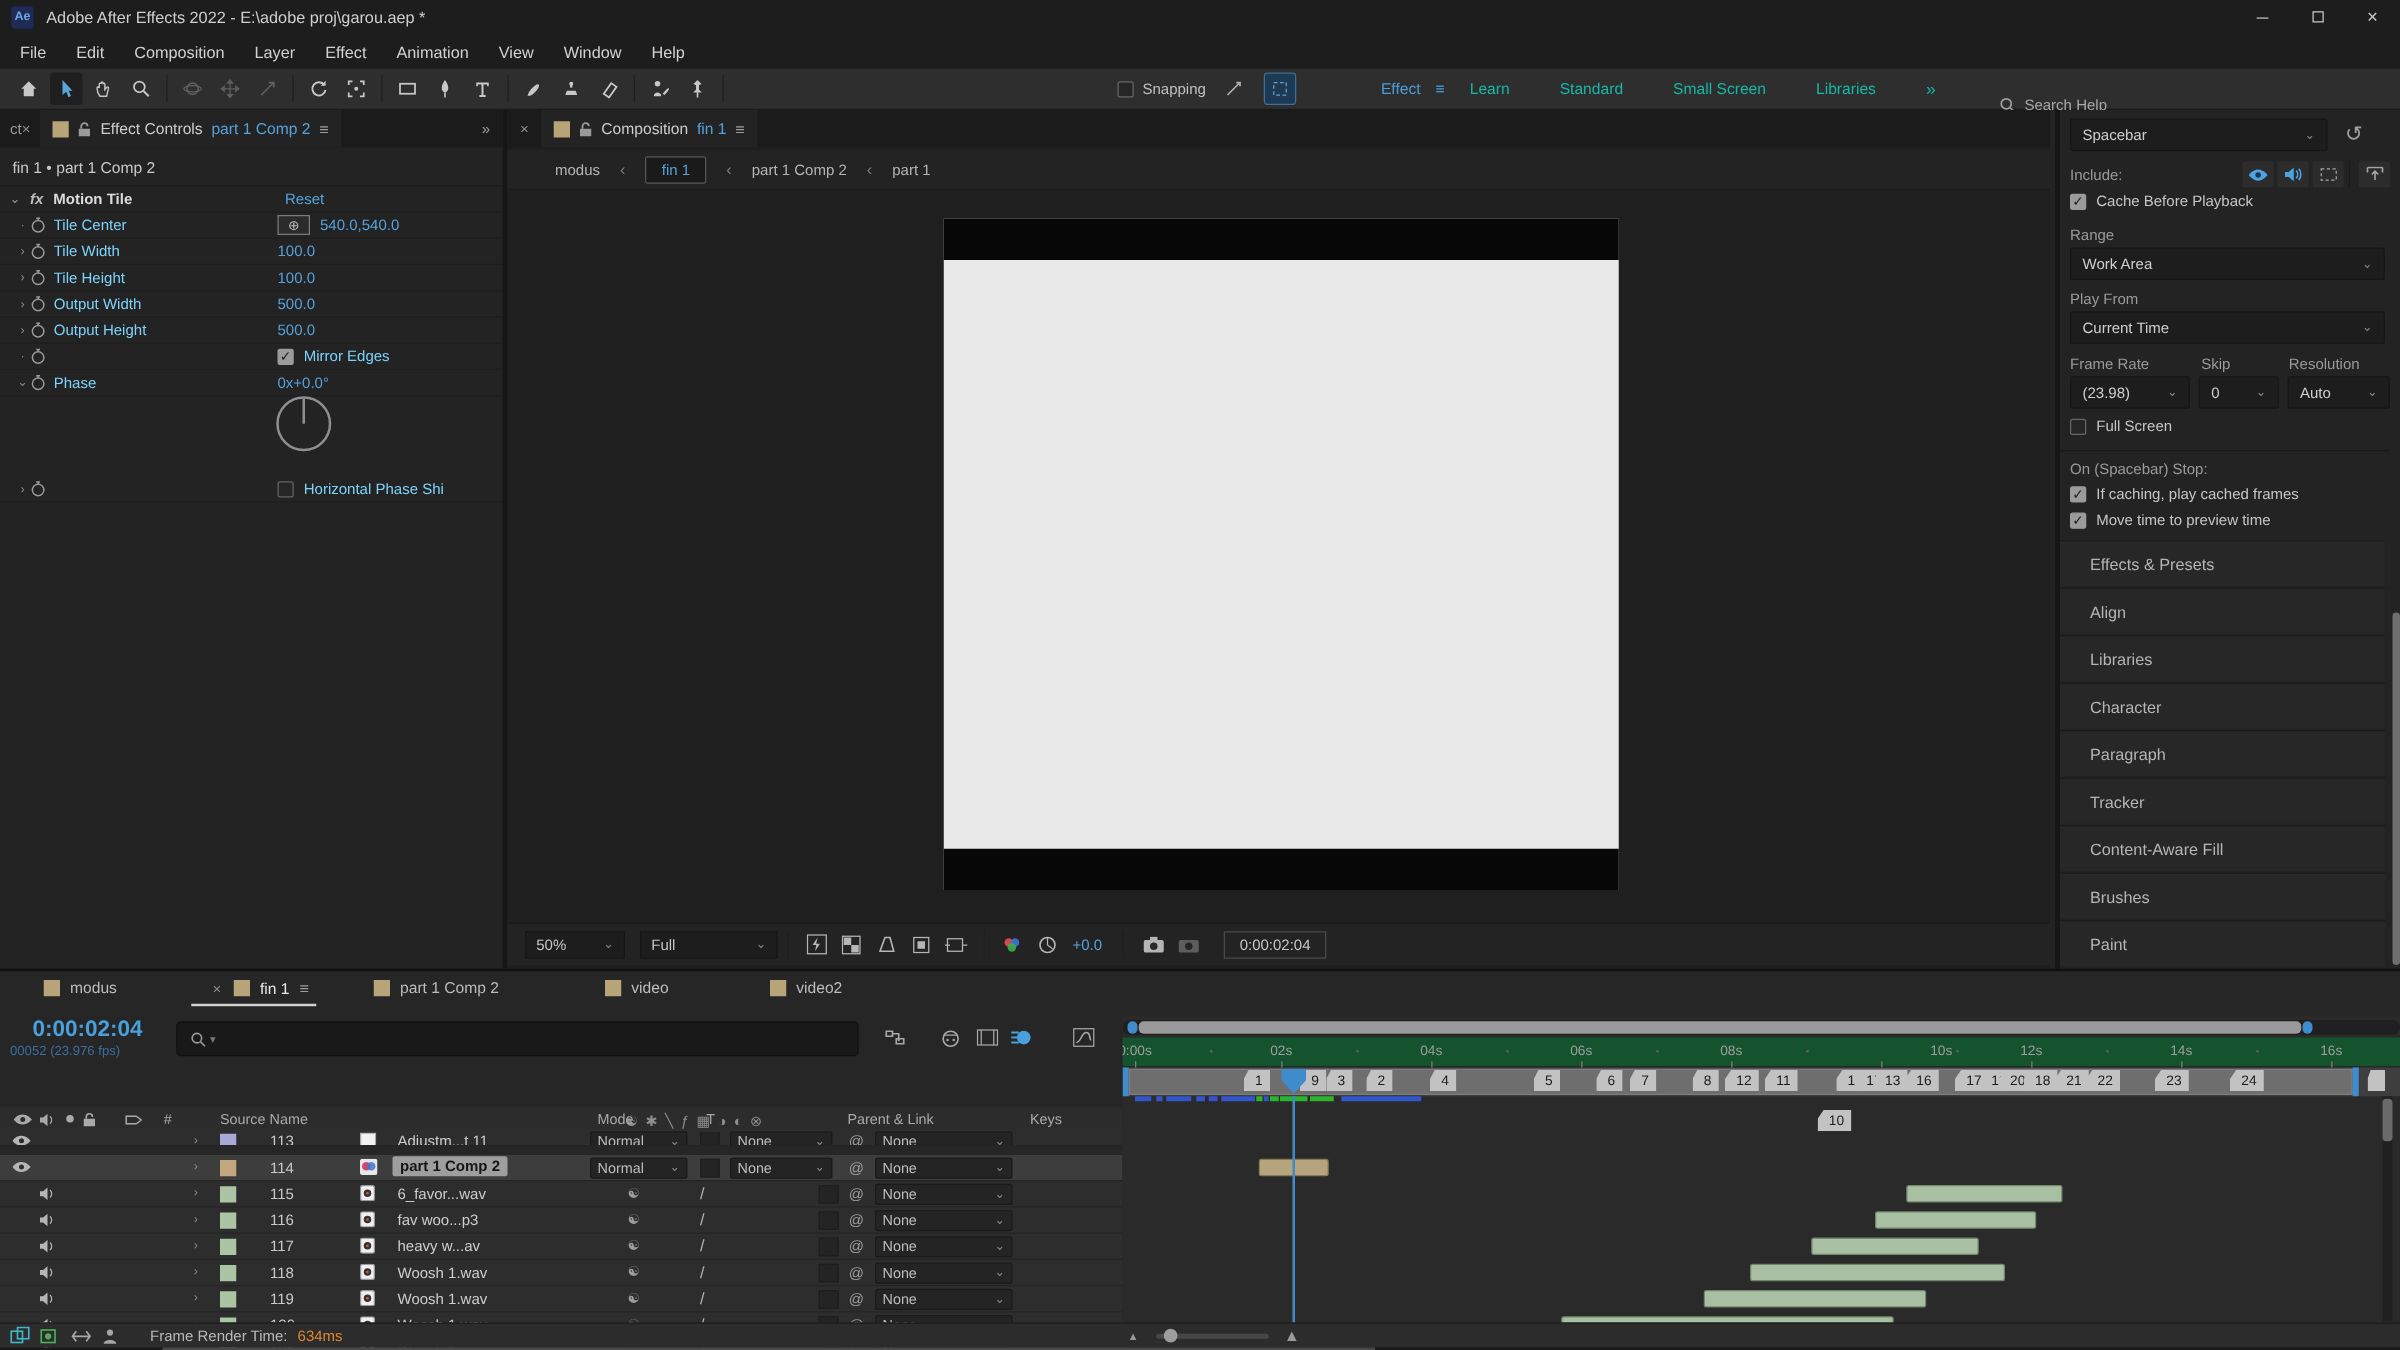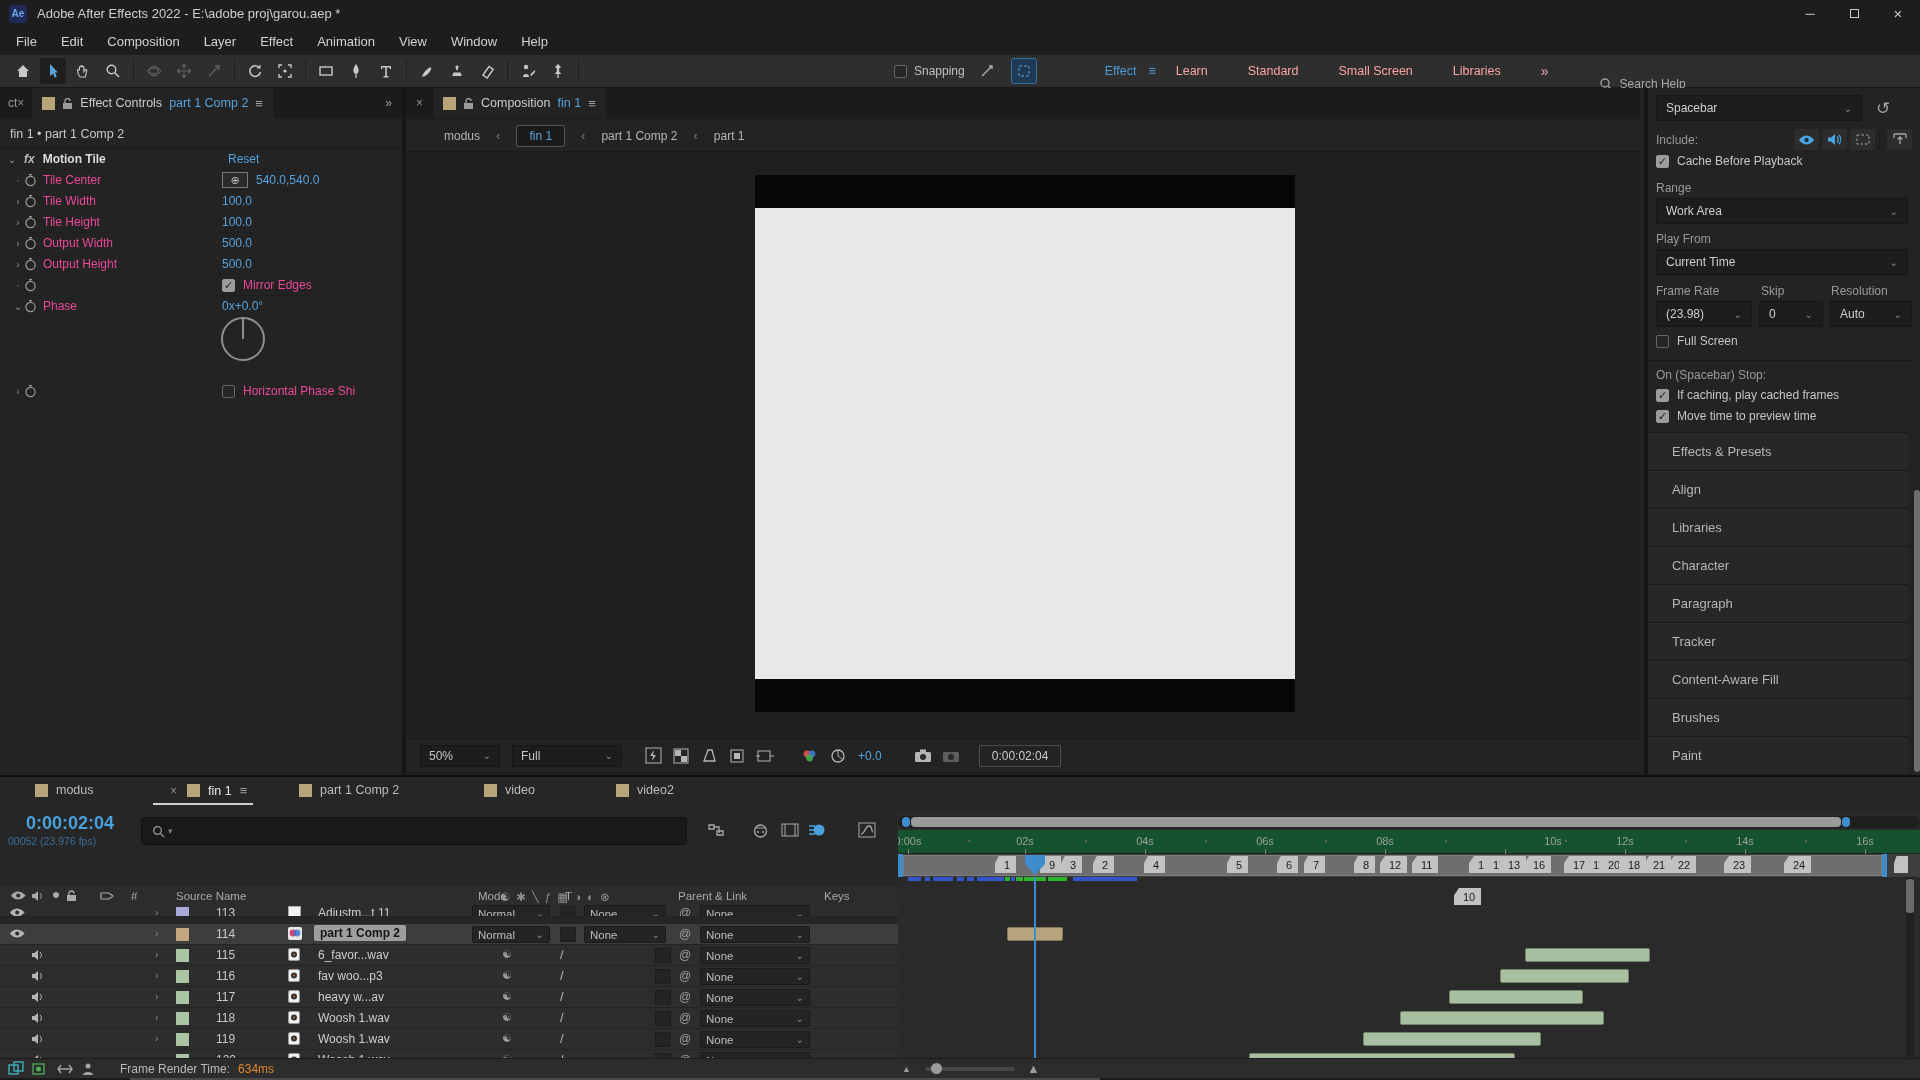--- a/index.html
+++ b/index.html
@@ -1,42 +1,42 @@
 <!DOCTYPE html>
 <html><head>
 <meta charset="utf-8">
 <style>
   html,body{margin:0;padding:0;background:#111;}
   *{box-sizing:border-box;font-family:"Liberation Sans","DejaVu Sans",sans-serif;}
   #app{position:relative;width:1920px;height:1080px;background:#232323;overflow:hidden;font-size:12px;color:#c6c6c6;}
   .abs{position:absolute;}
   .row{display:flex;align-items:center;}
   .blue{color:#56a2dc;}
-  .dim{color:#ec4899;}
+  .dim{color:#7dd3fc;}
   svg{display:block;}
 
   
   #titlebar{left:0;top:0;width:1920px;height:27px;background:#1d1d1d;display:flex;align-items:center;}
   #ae-logo{width:18px;height:18px;margin:0 10px 0 9px;background:#1f2a56;border-radius:3px;color:#6ea8e8;font-size:10px;font-weight:bold;display:flex;align-items:center;justify-content:center;}
   #win-title{font-size:13px;color:#cfcfcf;}
   .winbtn{width:44px;height:27px;display:flex;align-items:center;justify-content:center;color:#c9c9c9;font-size:13px;}
   #btn-max span{width:9px;height:9px;border:1px solid #c9c9c9;display:block;}
 
   
   #menubar{left:0;top:27px;width:1920px;height:28px;background:#1d1d1d;display:flex;align-items:center;padding-left:4px;}
   .menu-item{padding:0 12px;font-size:13px;color:#d2d2d2;height:28px;display:flex;align-items:center;}
 
   
   #toolbar{left:0;top:55px;width:1920px;height:33px;background:#2e2e2e;border-bottom:1px solid #1a1a1a;display:flex;align-items:center;}
   .tool{width:26px;height:26px;display:flex;align-items:center;justify-content:center;margin:0 2px;border-radius:3px;}
   .tool.active{background:#1f1f1f;}
   .tsep{width:1px;height:22px;background:#1f1f1f;margin:0 5px;}
   .cb{width:13px;height:13px;border:1px solid #666;background:#262626;border-radius:2px;display:inline-flex;align-items:center;justify-content:center;font-size:11px;color:#1d1d1d;flex:none;}
   .cb.on{background:#9b9b9b;border-color:#9b9b9b;font-weight:bold;}
-  .ws{font-size:12.5px;color:#fca5a5;margin:0 20px;}
+  .ws{font-size:12.5px;color:#14b8a6;margin:0 20px;}
   .ws.active{color:#4e9bd8;}
   #searchhelp{display:flex;align-items:center;gap:7px;color:#a8a8a8;margin-top:26px;}
 
   
   .tabstrip{background:#1b1b1b;height:30px;display:flex;align-items:flex-end;}
   .ptab{background:#232323;height:30px;display:flex;align-items:center;padding:0 10px;gap:7px;font-size:12.5px;color:#cdcdcd;}
   .tansq{width:13px;height:13px;background:#b8a479;flex:none;}
   .hamb{color:#9f9f9f;font-size:13px;}
   .closex{color:#8f8f8f;font-size:12px;}
 

